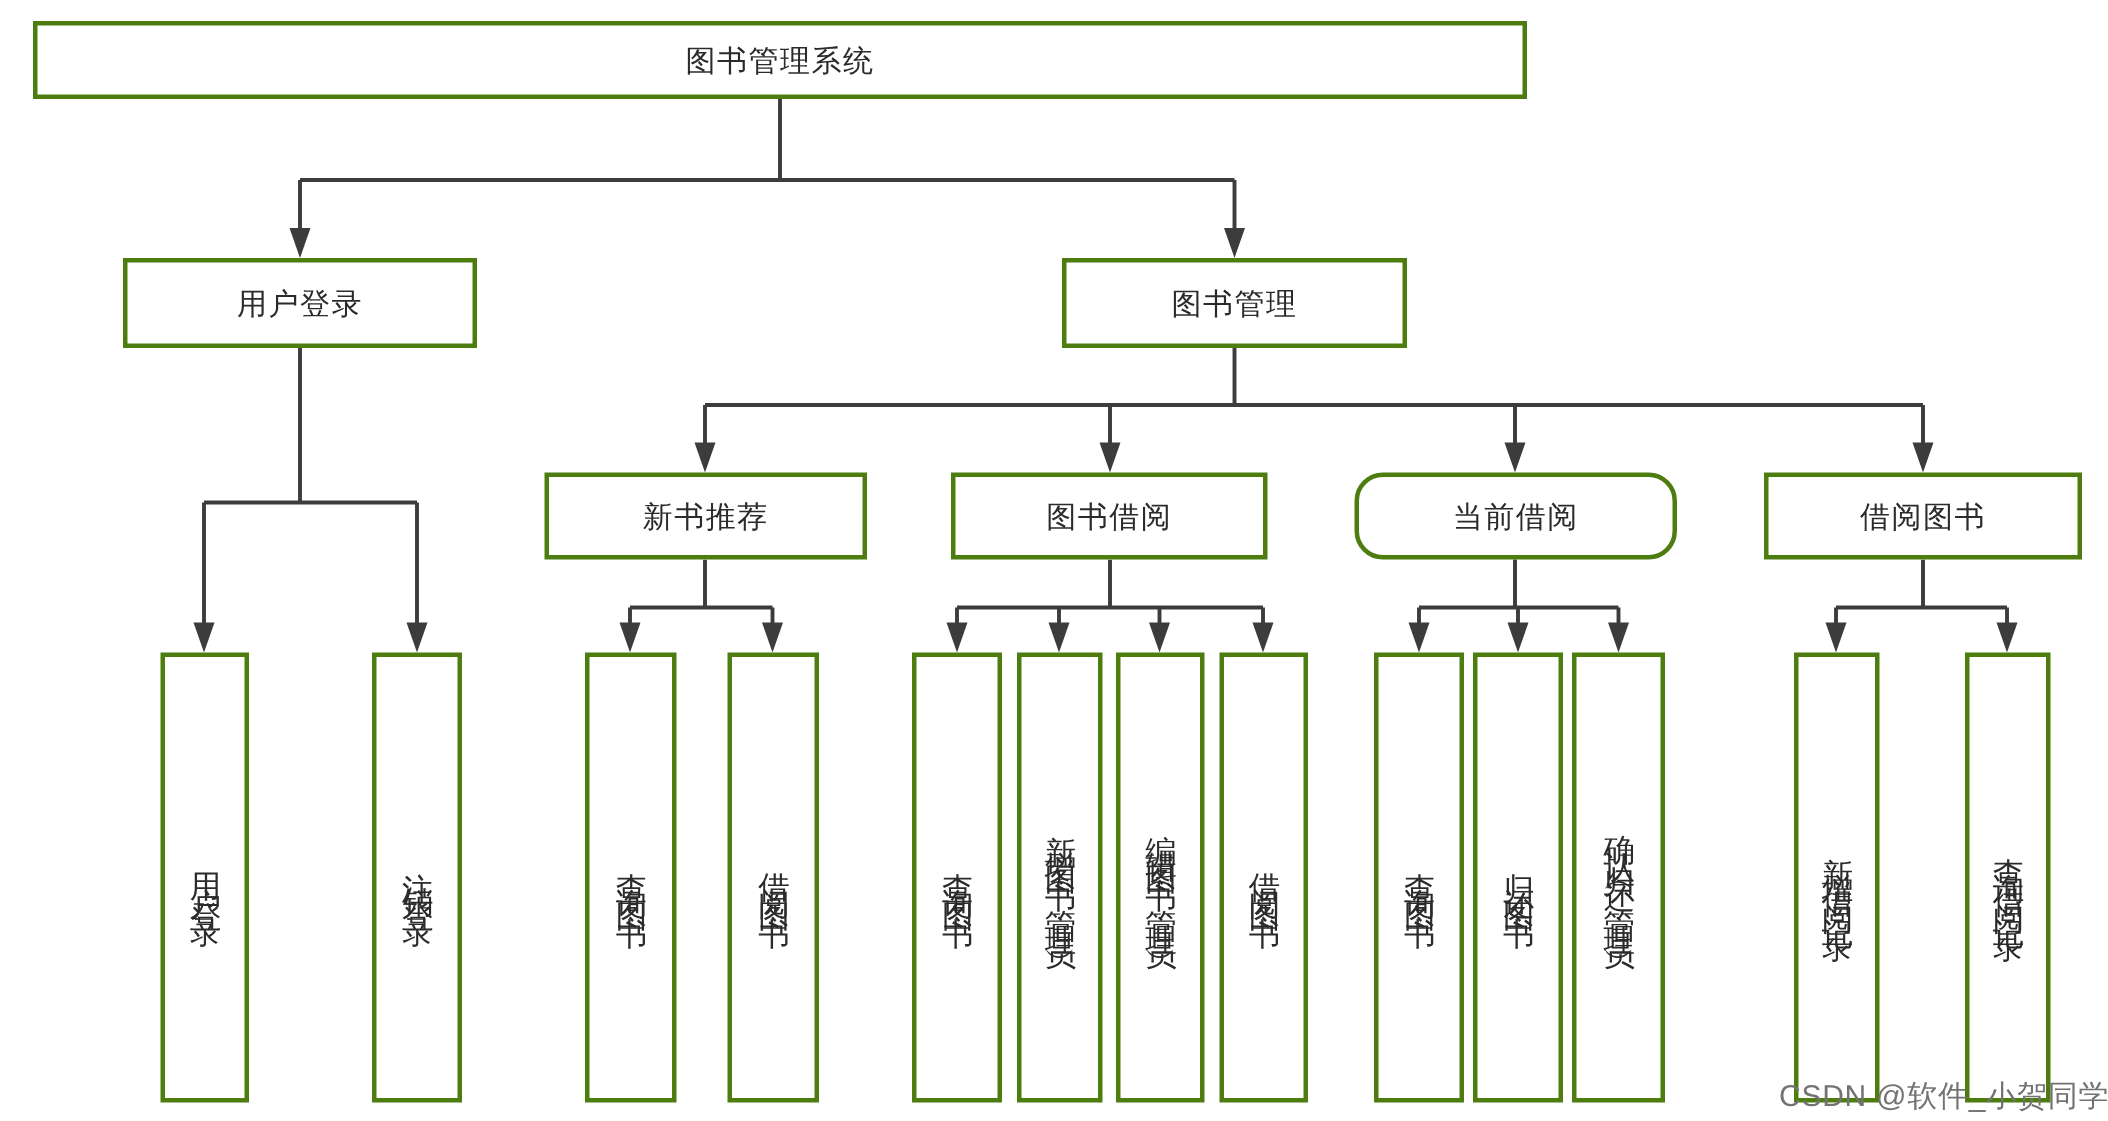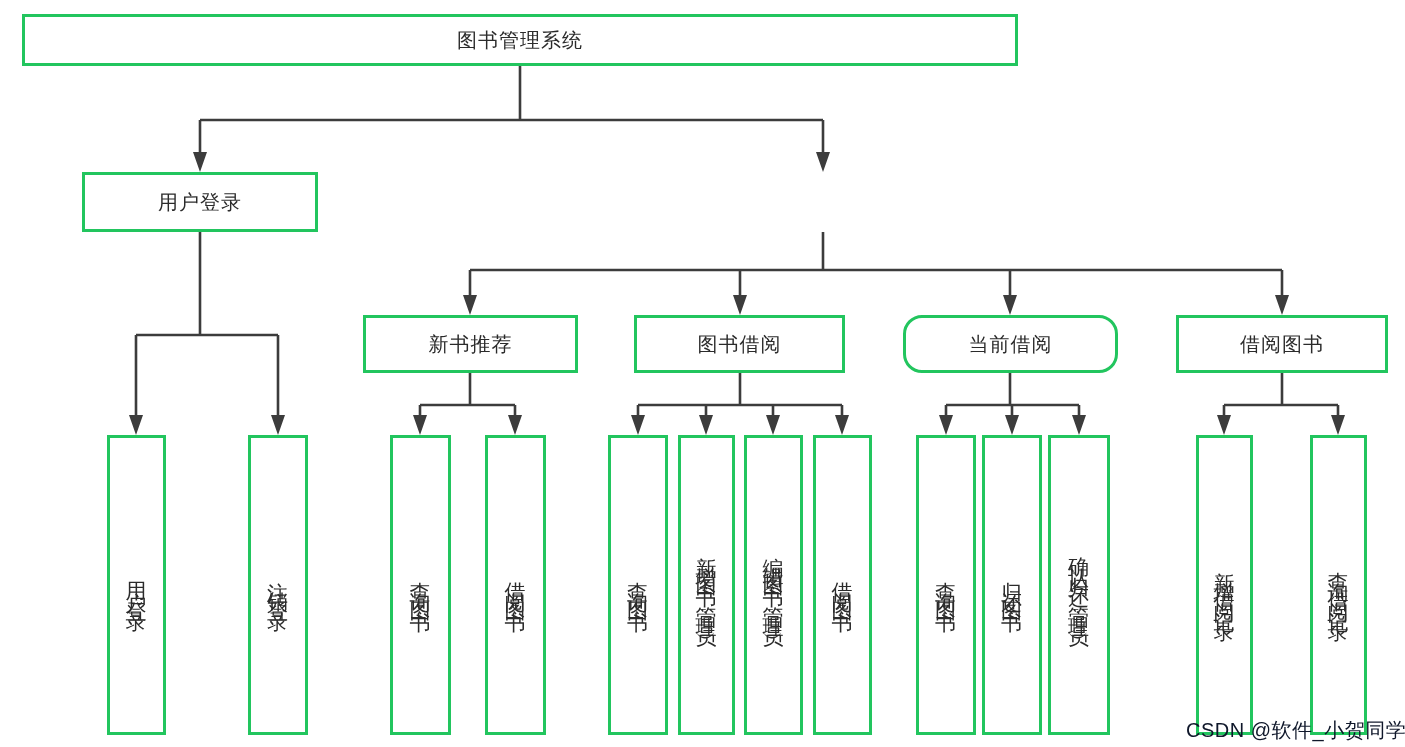--- a/index.html
+++ b/index.html
@@ -3,32 +3,32 @@
 <meta charset="utf-8">
 <style>
   html,body{margin:0;padding:0;background:#fff;}
   .canvas{
     position:relative;width:1405px;height:747px;background:#ffffff;
     font-family:"Liberation Sans","DejaVu Sans",sans-serif;overflow:hidden;
   }
   svg.wires{position:absolute;left:0;top:0;z-index:1;}
   .node{
     position:absolute;box-sizing:border-box;background:#ffffff;
-    border:3px solid #22c55e;color:#2b2b2b;z-index:2;
+    border:3px solid #4d7c0f;color:#2b2b2b;z-index:2;
     display:flex;align-items:center;justify-content:center;
     font-size:20px;letter-spacing:1px;white-space:nowrap;
   }
   .vnode{z-index:2;}
   .vnode .vtext{
     writing-mode:vertical-rl;text-orientation:mixed;
     font-size:21px;line-height:1.1;letter-spacing:10px;color:#2b2b2b;
   }
   .watermark{
     position:absolute;z-index:5;font-size:20px;letter-spacing:0.5px;
-    color:#0f172a;white-space:nowrap;
+    color:#737373;white-space:nowrap;
   }
 </style>
 </head>
 <body>
 
 <div class="canvas">
 
   <svg class="wires" width="1405" height="747" viewBox="0 0 1405 747">
 
     <path d="M520 66 V120 M200 120 H823
@@ -55,20 +55,21 @@
              M631 415 L645 415 L638 435 Z M699 415 L713 415 L706 435 Z
              M766 415 L780 415 L773 435 Z M835 415 L849 415 L842 435 Z
              M939 415 L953 415 L946 435 Z M1005 415 L1019 415 L1012 435 Z
              M1072 415 L1086 415 L1079 435 Z
              M1217 415 L1231 415 L1224 435 Z M1331 415 L1345 415 L1338 435 Z" fill="#3c3c3c" stroke="none"></path>
   </svg>
 
   <div class="node" style="left:22px;top:14px;width:996px;height:52px;">图书管理系统</div>
 
   <div class="node" style="left:82px;top:172px;width:236px;height:60px;">用户登录</div>
+  <div class="node" style="left:708px;top:172px;width:230px;height:60px;">图书管理</div>
 
   <div class="node" style="left:363px;top:315px;width:215px;height:58px;">新书推荐</div>
   <div class="node" style="left:634px;top:315px;width:211px;height:58px;">图书借阅</div>
   <div class="node" style="left:903px;top:315px;width:215px;height:58px;border-radius:19px;">当前借阅</div>
   <div class="node" style="left:1176px;top:315px;width:212px;height:58px;">借阅图书</div>
 
   <div class="node vnode" style="left:107px;top:435px;width:59px;height:300px;">
     <span class="vtext">用户登录</span>
     </div>
   <div class="node vnode" style="left:248px;top:435px;width:60px;height:300px;">

